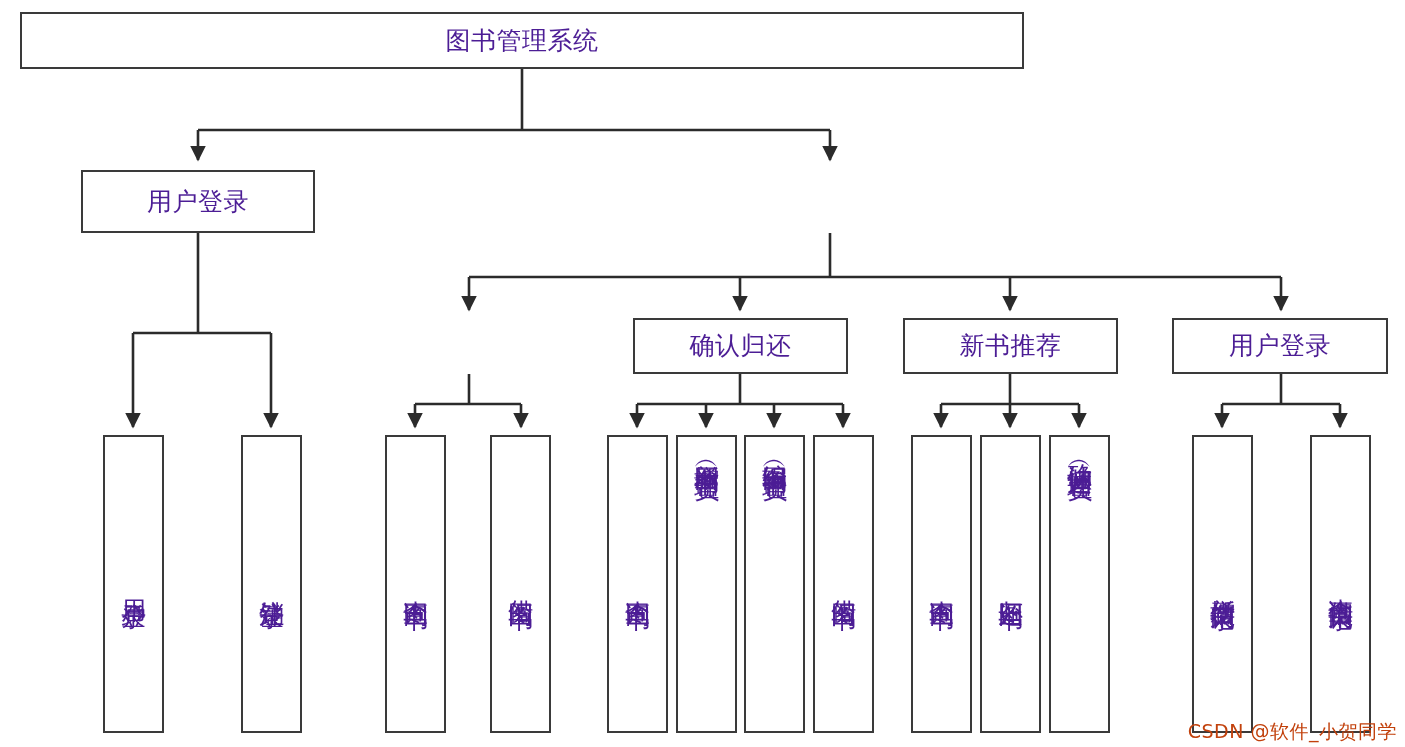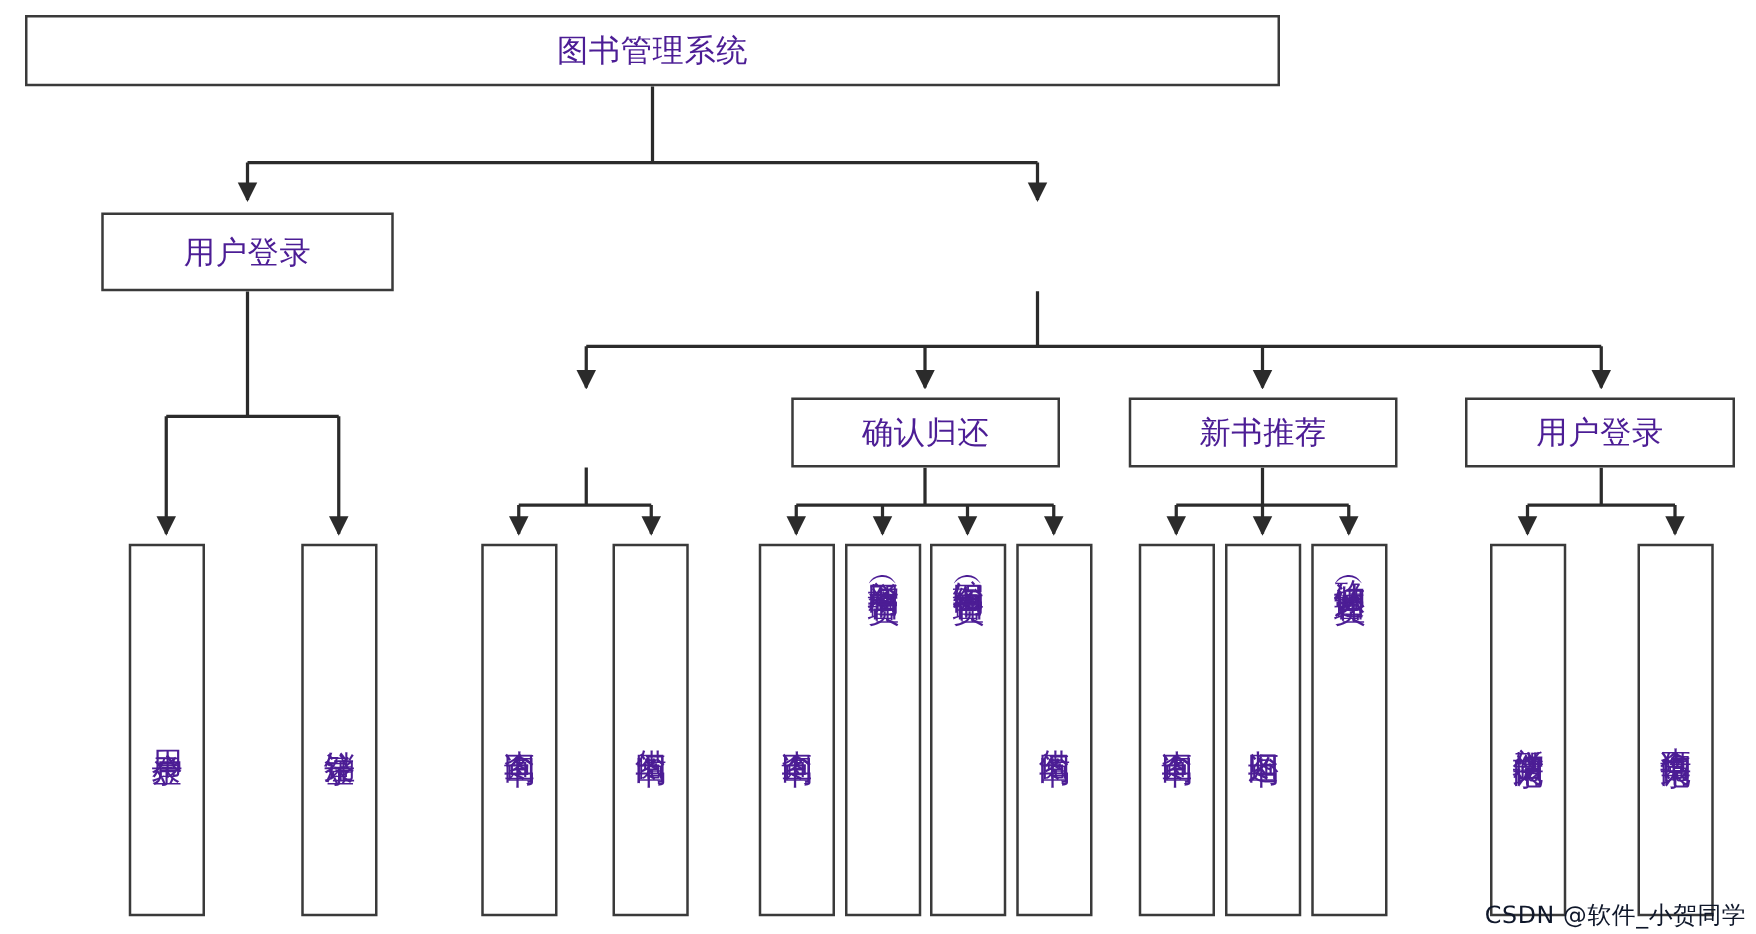--- a/index.html
+++ b/index.html
@@ -66,21 +66,21 @@
   
   .node.leaf.centerv {
     align-items: center;
     padding-top: 0;
   }
   #watermark {
     position: absolute;
     right: 8px;
     bottom: 2px;
     font-size: 19px;
-    color: #0f172a;
+    color: #c2410c;
     white-space: nowrap;
     z-index: 3;
     letter-spacing: 0.5px;
   }
 </style>
 </head>
 <body>
 
 <div id="canvas">
 

